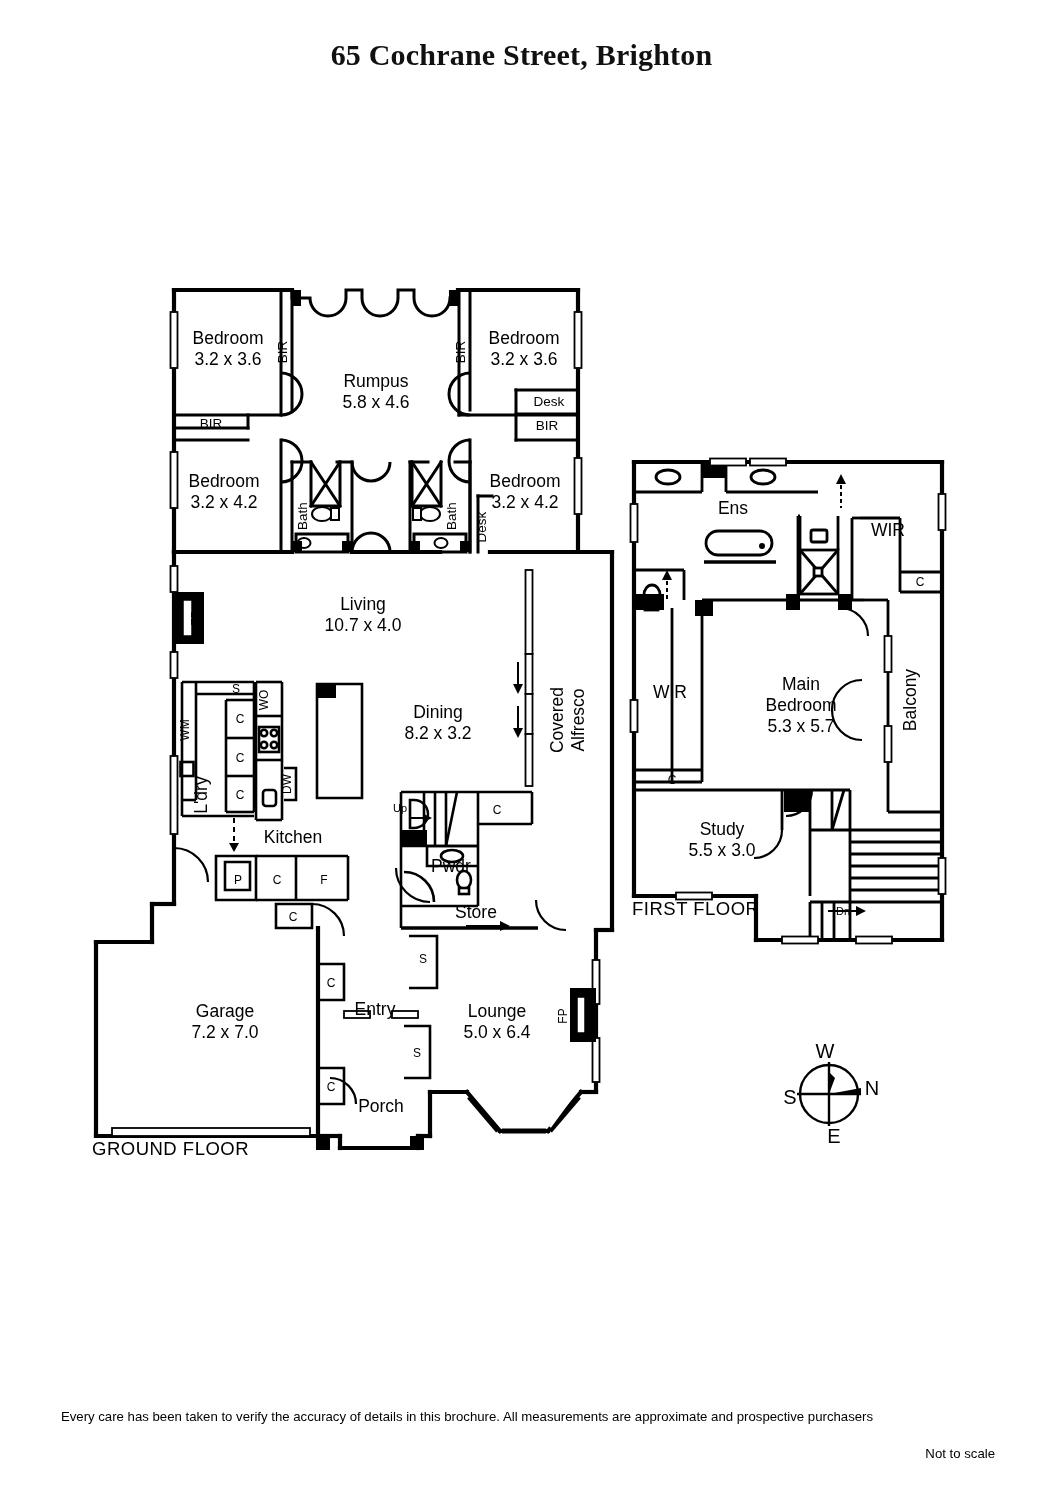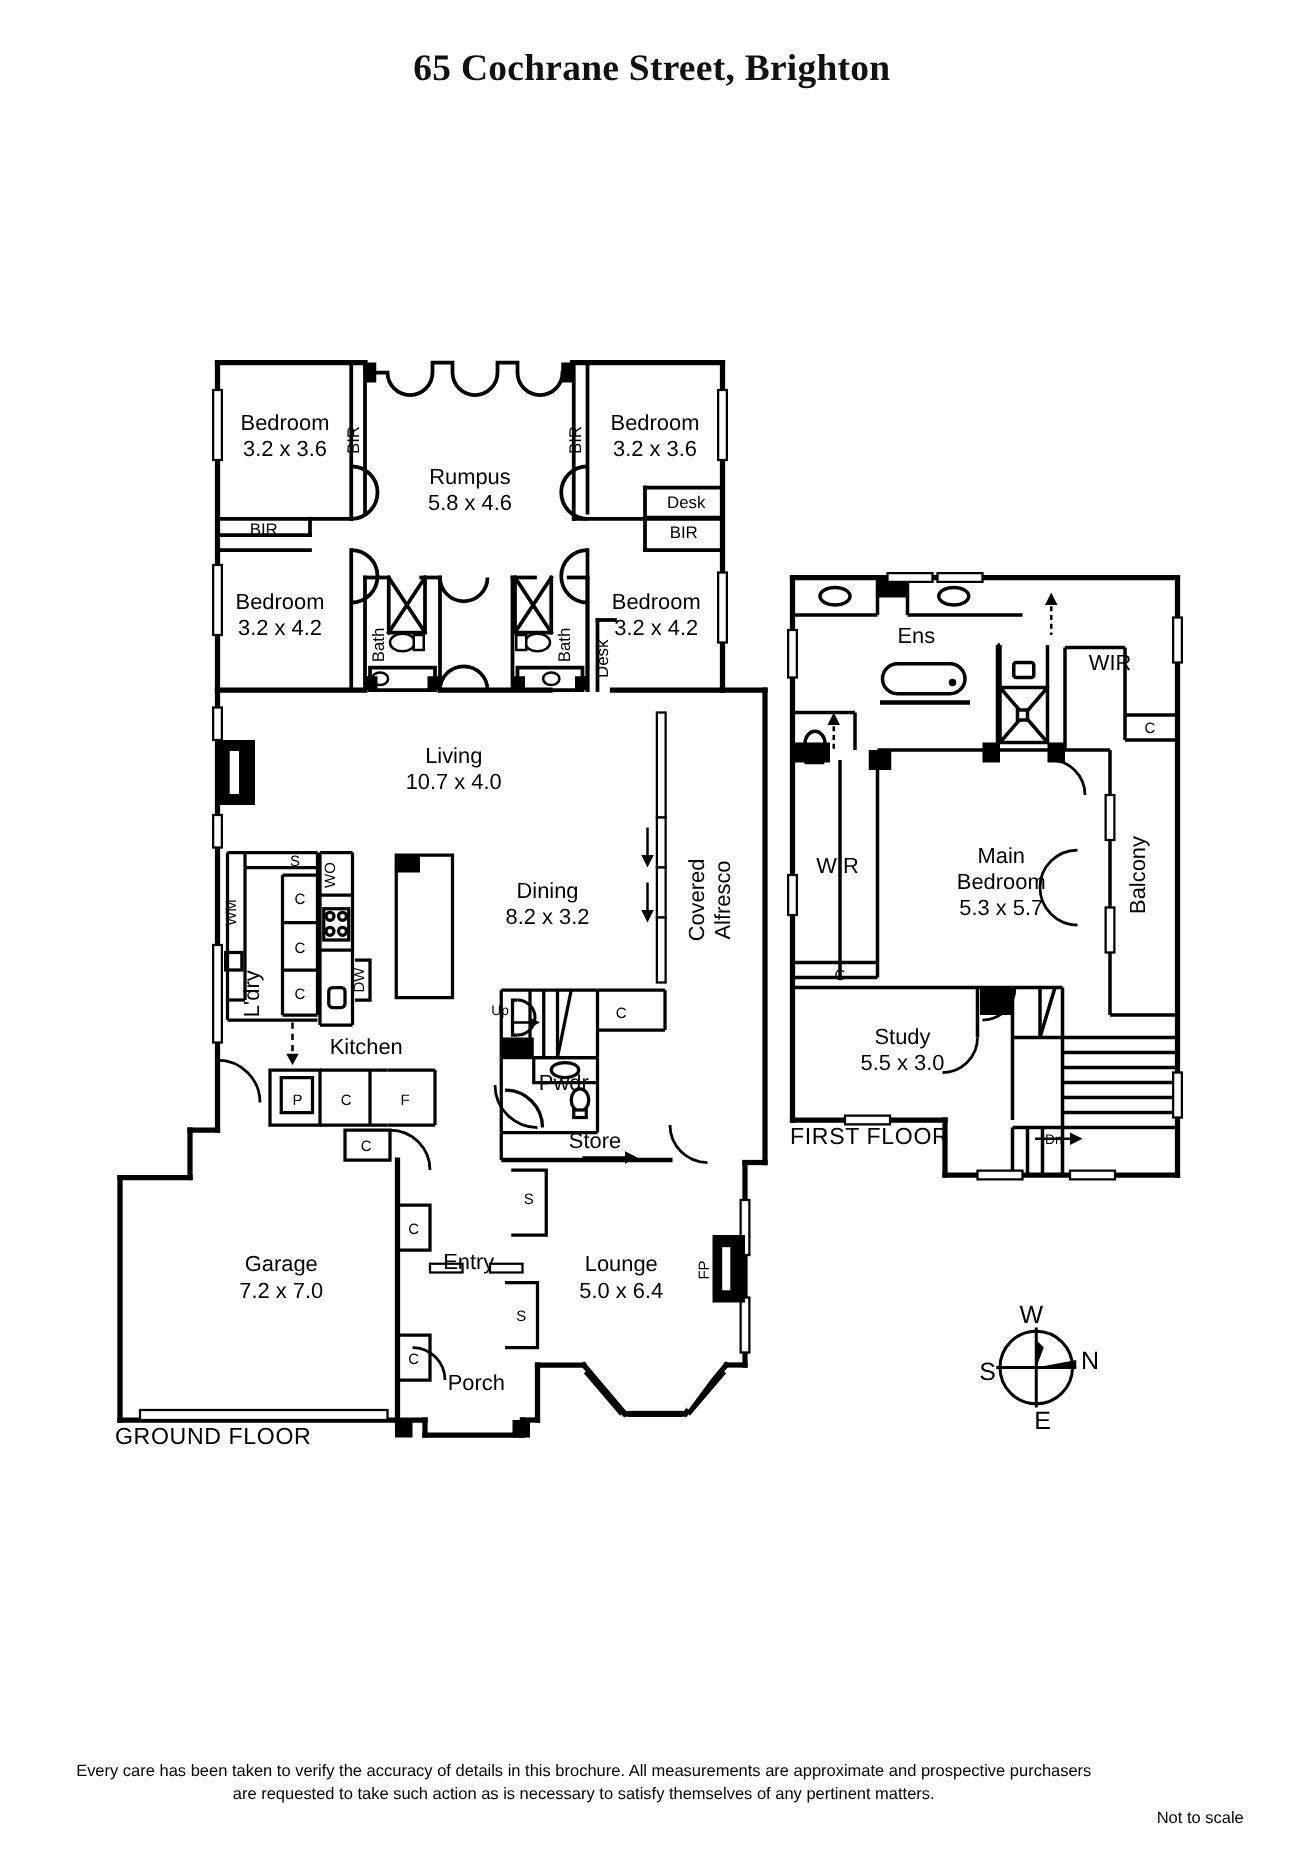--- a/index.html
+++ b/index.html
@@ -563,17 +563,16 @@
       <text class="cmp ctr" x="825" y="1058">W</text>
       <text class="cmp ctr" x="872" y="1095">N</text>
       <text class="cmp ctr" x="834" y="1143">E</text>
       <text class="cmp ctr" x="790" y="1104">S</text>
     </g>
 
   </svg>
 
   <div id="footer">
     <div>Every care has been taken to verify the accuracy of details in this brochure.  All measurements are approximate and prospective purchasers</div>
-    <div>are requested to take such action as is necessary to satisfy themselves of any pertinent matters.</div>
   </div>
   <div id="notscale">Not to scale</div>
 
 </div>
 
 </body></html>

